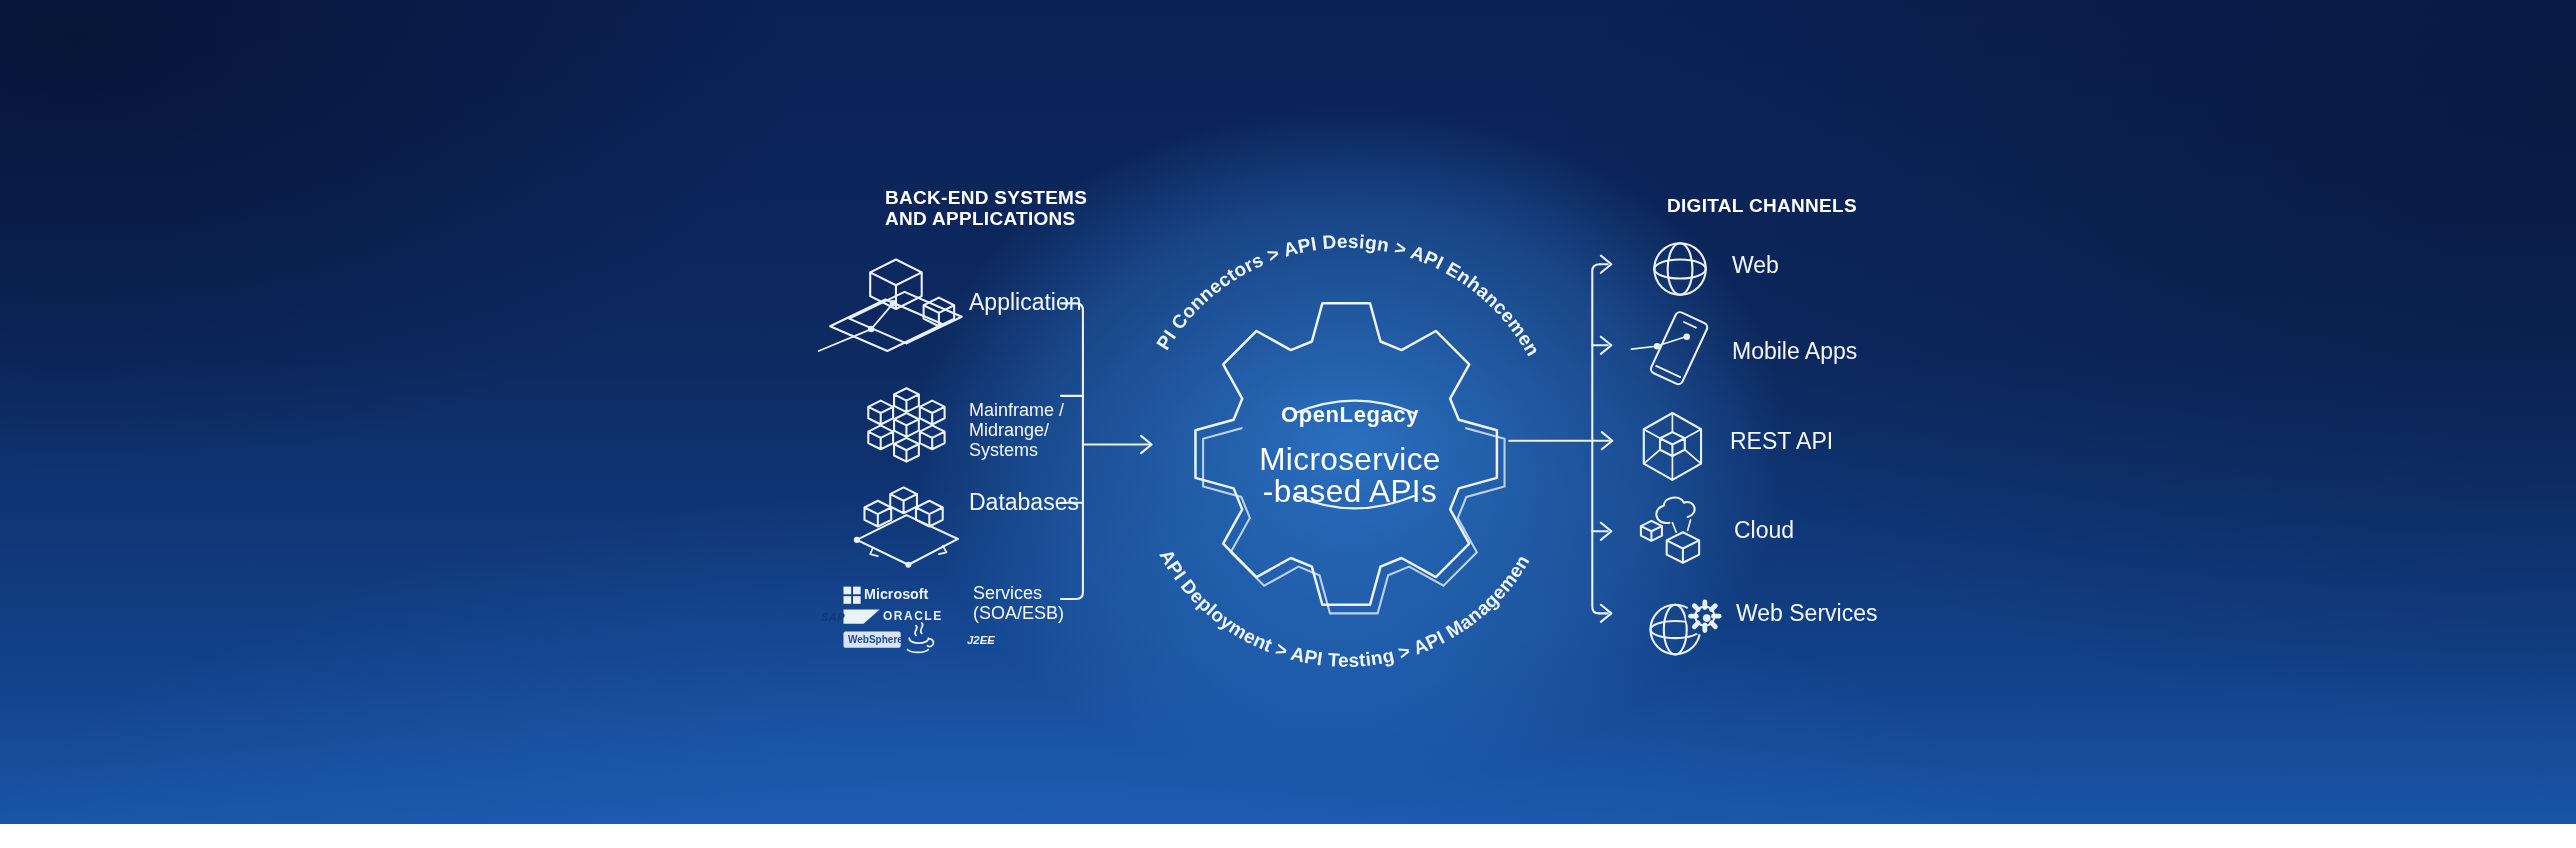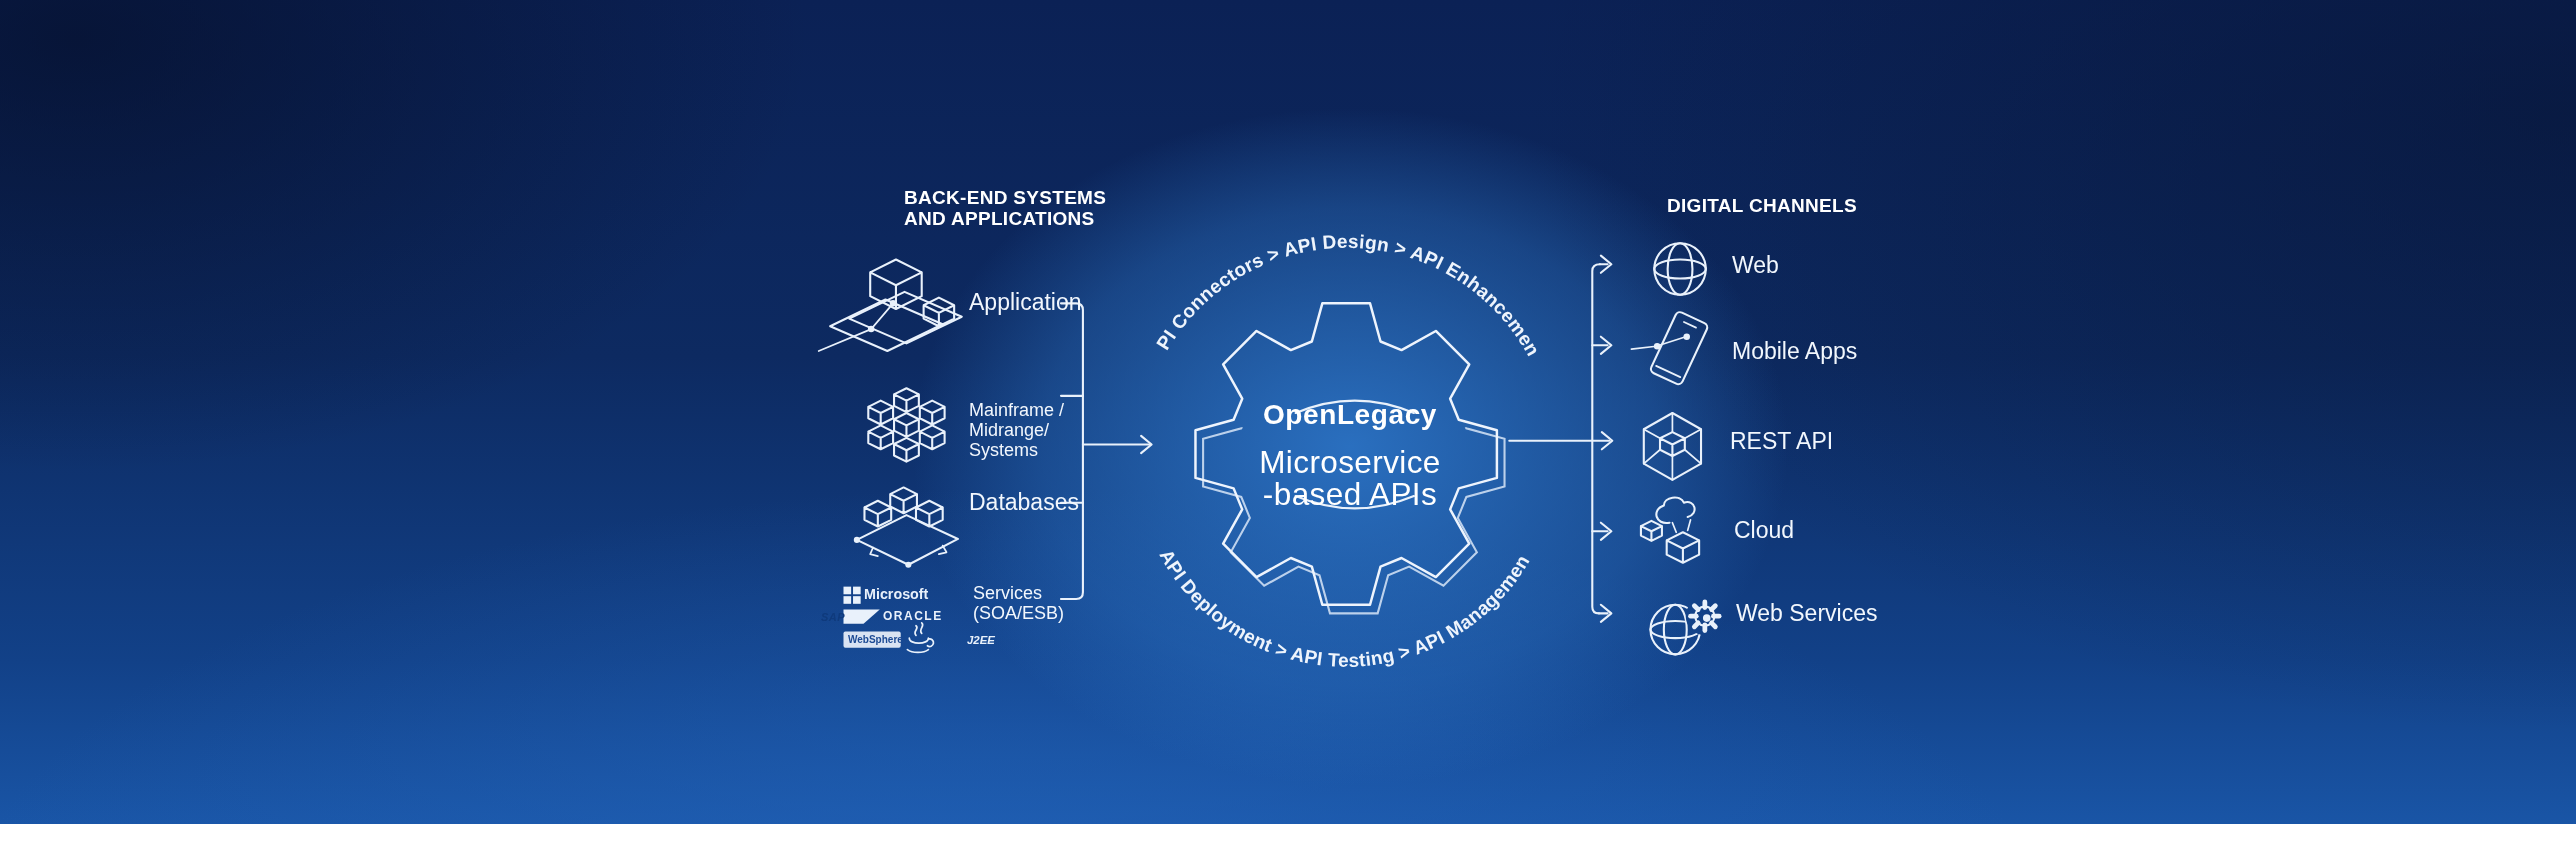--- a/index.html
+++ b/index.html
@@ -18,21 +18,21 @@
   .ln-thin{stroke:#e9f1fb;stroke-width:1.8;fill:none;stroke-linecap:round;stroke-linejoin:round;}
   .gearln{stroke:#eef4fd;stroke-width:2.6;fill:none;stroke-linejoin:round;}
   .gearback{stroke:#d7e5f7;stroke-width:2.2;fill:none;opacity:.85;}
   .dot{fill:#e9f1fb;stroke:none;}
   .fillw{fill:#e9f1fb;stroke:none;}
   .arcText{font-family:"Liberation Sans",sans-serif;font-size:20px;font-weight:600;fill:#eef4fc;letter-spacing:.3px;}
   .hdr{position:absolute;color:#ffffff;font-size:19px;font-weight:700;letter-spacing:0.3px;line-height:21px;white-space:nowrap;}
   .lbl{position:absolute;transform:translateY(-50%);color:#f2f7fd;font-size:23px;line-height:20px;white-space:nowrap;}
   .lbl-block{position:absolute;transform:translateY(-50%);color:#f2f7fd;font-size:18px;line-height:20px;white-space:nowrap;}
   .centerText{position:absolute;left:1350px;top:454px;transform:translate(-50%,-50%);text-align:center;color:#ffffff;white-space:nowrap;}
-  .brand{font-size:28px;font-weight:700;letter-spacing:0.6px;margin-bottom:15px;}
+  .brand{font-size:22px;font-weight:700;letter-spacing:0.6px;margin-bottom:15px;}
   .bigline{font-size:31.5px;font-weight:300;line-height:32px;letter-spacing:0.4px;}
   .logo-ms{position:absolute;left:864px;top:594px;transform:translateY(-50%);color:#e9f1fb;font-size:14.3px;font-weight:700;}
   .logo-sap{position:absolute;left:806px;top:617px;transform:translateY(-50%);color:#0f3a7c;font-size:11px;font-weight:700;font-style:italic;letter-spacing:0.5px;margin-left:15px;}
   .logo-oracle{position:absolute;left:883px;top:616px;transform:translateY(-50%);color:#e9f1fb;font-size:12px;font-weight:700;letter-spacing:1.5px;}
   .logo-websphere{position:absolute;left:848px;top:639px;transform:translateY(-50%);color:#1c4a94;font-size:10px;font-weight:600;}
   .logo-j2ee{position:absolute;left:931px;top:640px;transform:translateY(-50%);color:#e9f1fb;font-size:11.4px;font-weight:700;font-style:italic;margin-left:36px;}
   .whitestrip{position:absolute;left:0;top:824px;width:2576px;height:24px;background:#ffffff;}
 </style>
 </head>
 <body>
@@ -185,21 +185,21 @@
         <line x1="1776" y1="635" x2="1780" y2="639"></line>
         <line x1="1794" y1="653" x2="1798" y2="657"></line>
         <line x1="1776" y1="657" x2="1780" y2="653"></line>
         <line x1="1794" y1="639" x2="1798" y2="635"></line>
       </g>
       <circle class="ln" cx="1787" cy="646" r="10"></circle>
       <circle class="dot" cx="1789" cy="648" r="4"></circle>
     </g>
   </svg>
 
-  <div class="hdr" style="left:885px;top:187px;margin-left:19px;">
+  <div class="hdr" style="left:885px;top:187px;">
     <div>BACK-END SYSTEMS</div>
     <div>AND APPLICATIONS</div>
   </div>
 
   <div class="lbl" style="left:969px;top:302px;">Application</div>
   <div class="lbl-block" style="left:969px;top:406px;margin-top:24px;">
     <div>Mainframe /</div>
     <div>Midrange/</div>
     <div>Systems</div>
   </div>

